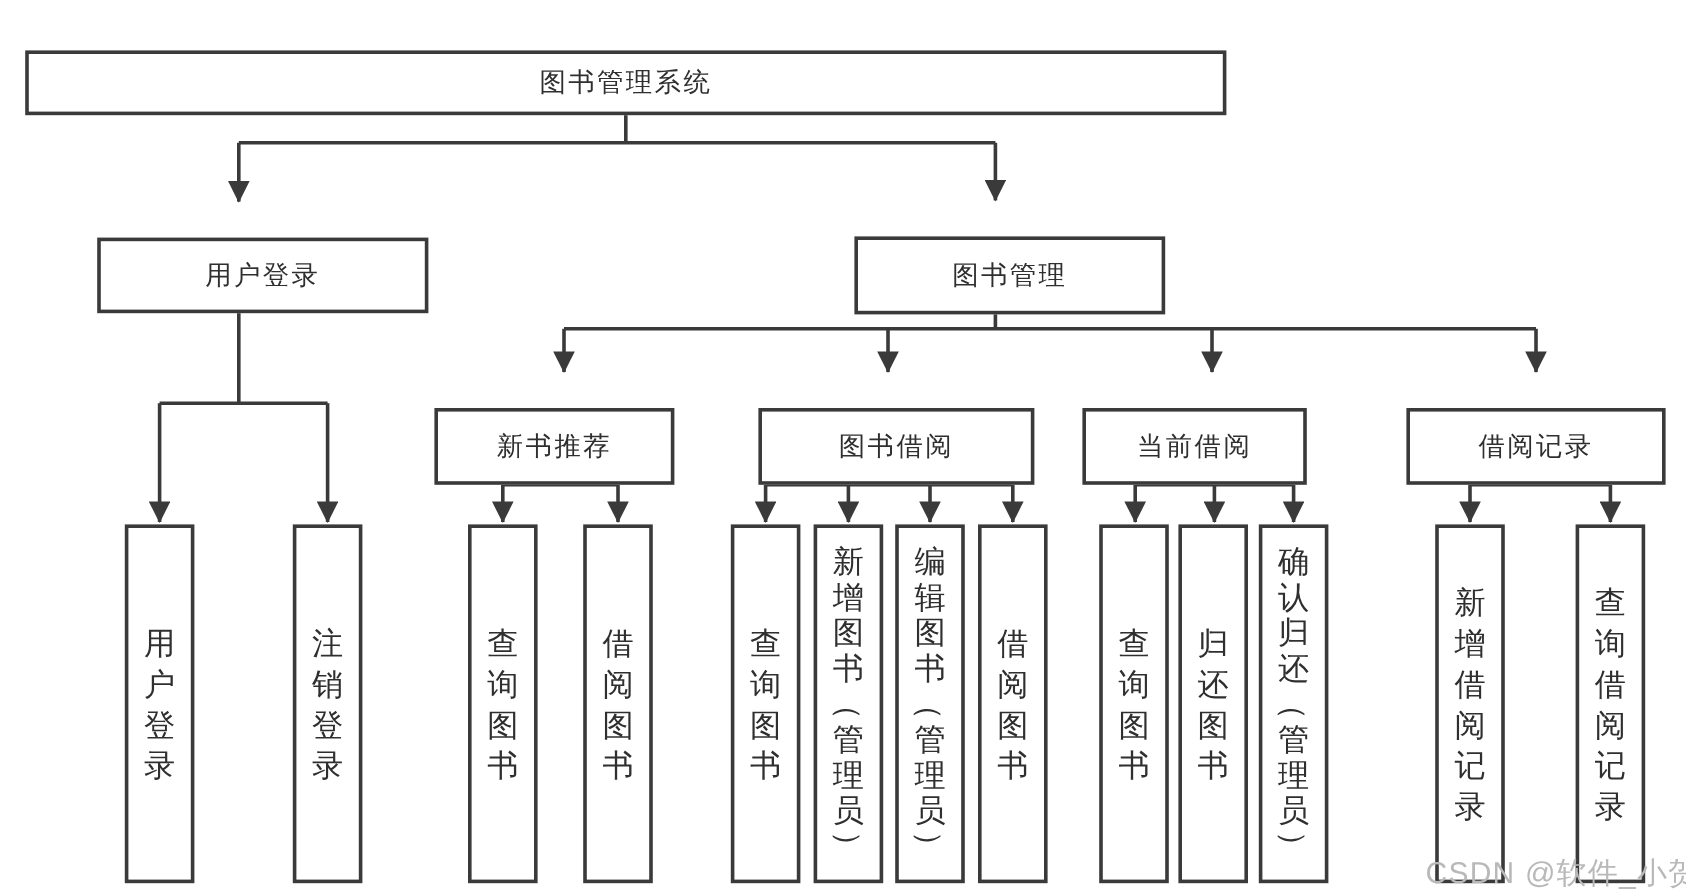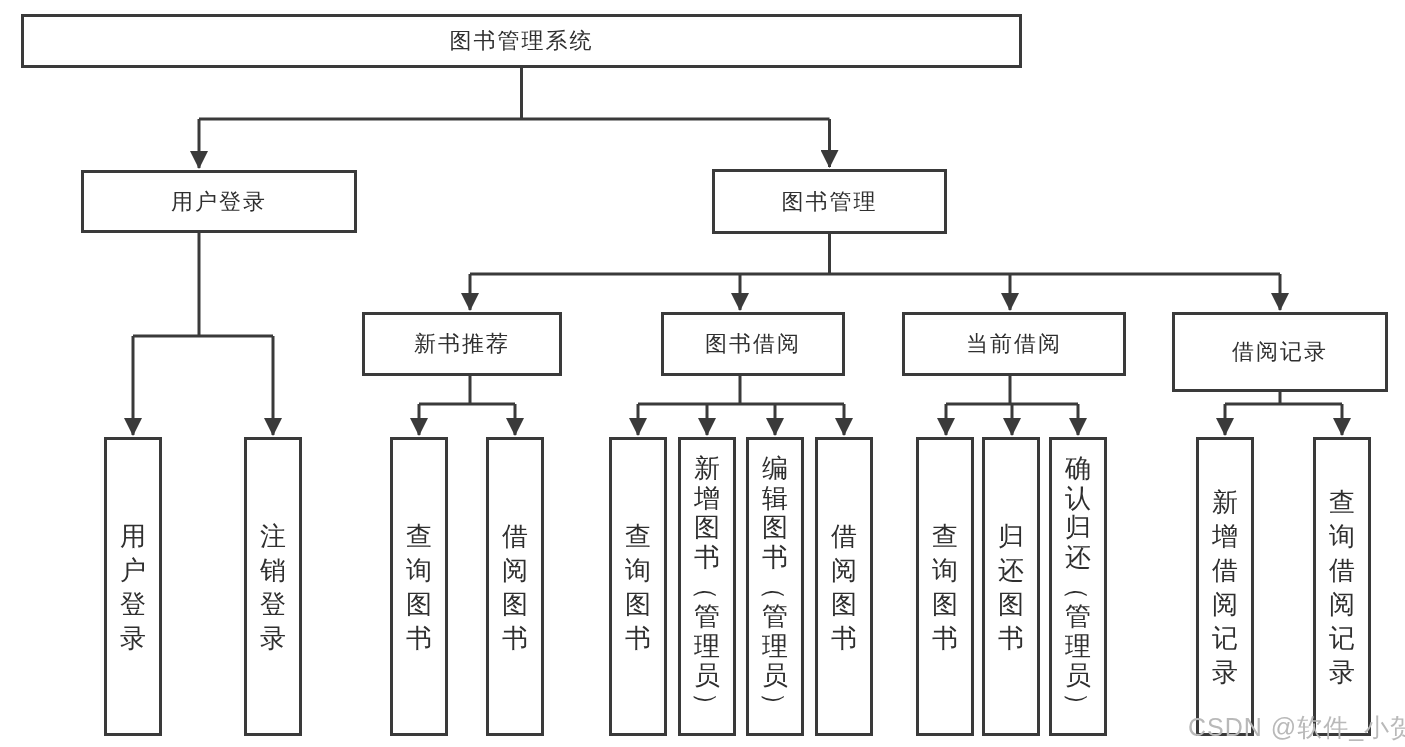--- a/index.html
+++ b/index.html
@@ -8,21 +8,21 @@
     position:relative; width:1405px; height:747px; background:var(--bg,#ffffff);
     font-family:"Liberation Sans", sans-serif; overflow:hidden;
   }
   .connectors { position:absolute; left:0; top:0; z-index:1; color:var(--line,#3a3a3a); }
   .box {
     position:absolute; box-sizing:border-box; z-index:2;
     border:3px solid var(--line,#3a3a3a); background:#ffffff;
     display:flex; align-items:center; justify-content:center;
     color:var(--text,#2f2f2f);
   }
-  .h-box { font-size:22px; letter-spacing:2px; }
+  .h-box { font-size:22px; letter-spacing:2px;margin-top:28px; }
   .root-box { font-size:22px; }
   .v-box { width:58px; top:437px; height:299px; }
   .v-label {
     display:flex; flex-direction:column; align-items:center; justify-content:center;
     width:100%; height:100%; font-size:26px;
   }
   .v-label span { display:block; line-height:1; height:26px; }
   .v-label span.rot { transform:rotate(90deg); }
   .watermark {
     position:absolute; left:1188px; top:711px; z-index:5; white-space:nowrap;
@@ -73,26 +73,26 @@
 
       <path d="M1280 376 V404 M1225 404 H1342"></path>
       <path d="M1225 404 V435" marker-end="url(#arrow)"></path>
       <path d="M1342 404 V435" marker-end="url(#arrow)"></path>
     </g>
   </svg>
 
   <div class="box h-box root-box" style="left:21px; top:14px; width:1001px; height:54px;">图书管理系统</div>
 
   <div class="box h-box" style="left:81px; top:170px; width:276px; height:63px;">用户登录</div>
-  <div class="box h-box" style="left:712px; top:169px; width:235px; height:65px;">图书管理</div>
+  <div class="box h-box" style="left:712px; top:169px; width:259px; height:65px;">图书管理</div>
 
   <div class="box h-box" style="left:362px; top:312px; width:200px; height:64px;">新书推荐</div>
-  <div class="box h-box" style="left:661px; top:312px; width:184px; height:64px;">图书借阅</div>
-  <div class="box h-box" style="left:902px; top:312px; width:224px; height:64px;">当前借阅</div>
-  <div class="box h-box" style="left:1172px; top:312px; width:216px; height:80px;">借阅记录</div>
+  <div class="box h-box" style="left:632px; top:312px; width:230px; height:64px;">图书借阅</div>
+  <div class="box h-box" style="left:902px; top:312px; width:187px; height:64px;">当前借阅</div>
+  <div class="box h-box" style="left:1172px; top:312px; width:216px; height:64px;">借阅记录</div>
 
   <div class="box v-box" style="left:104px;">
     <div class="v-label" style="gap: 8px;">
         <span>用</span>
         <span>户</span>
         <span>登</span>
         <span>录</span>
       </div>
   </div>
   <div class="box v-box" style="left:244px;">

